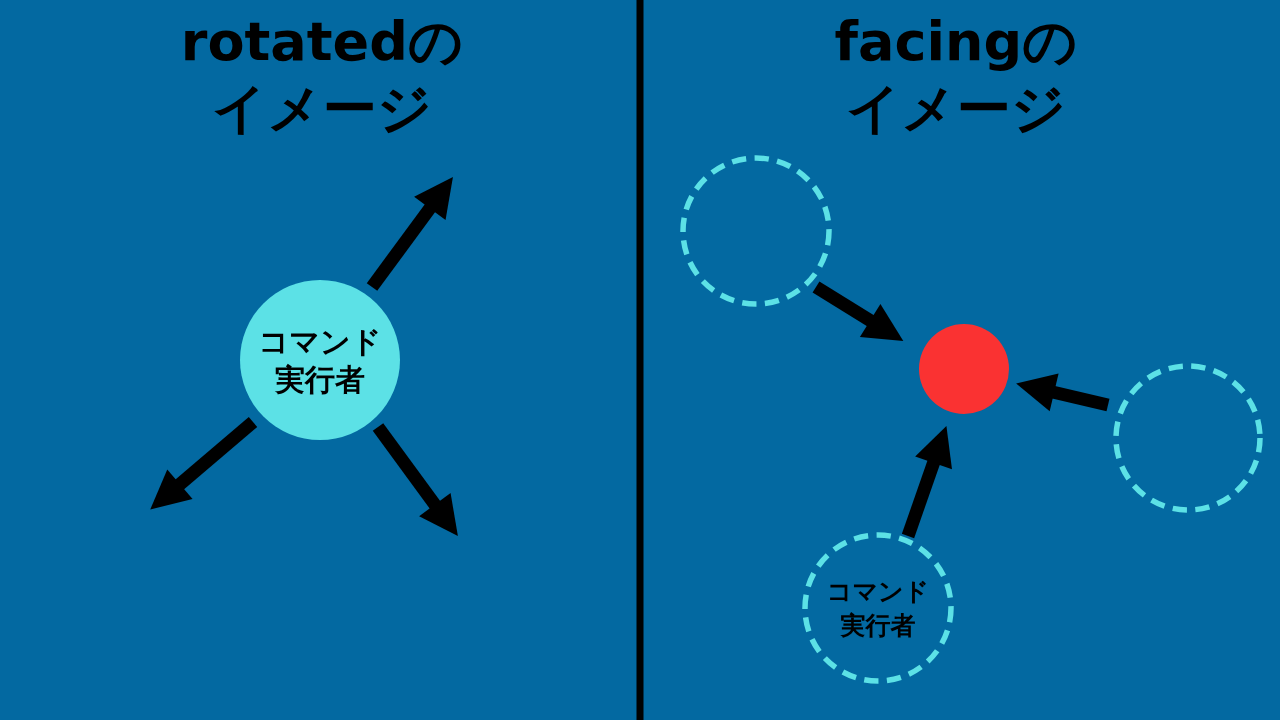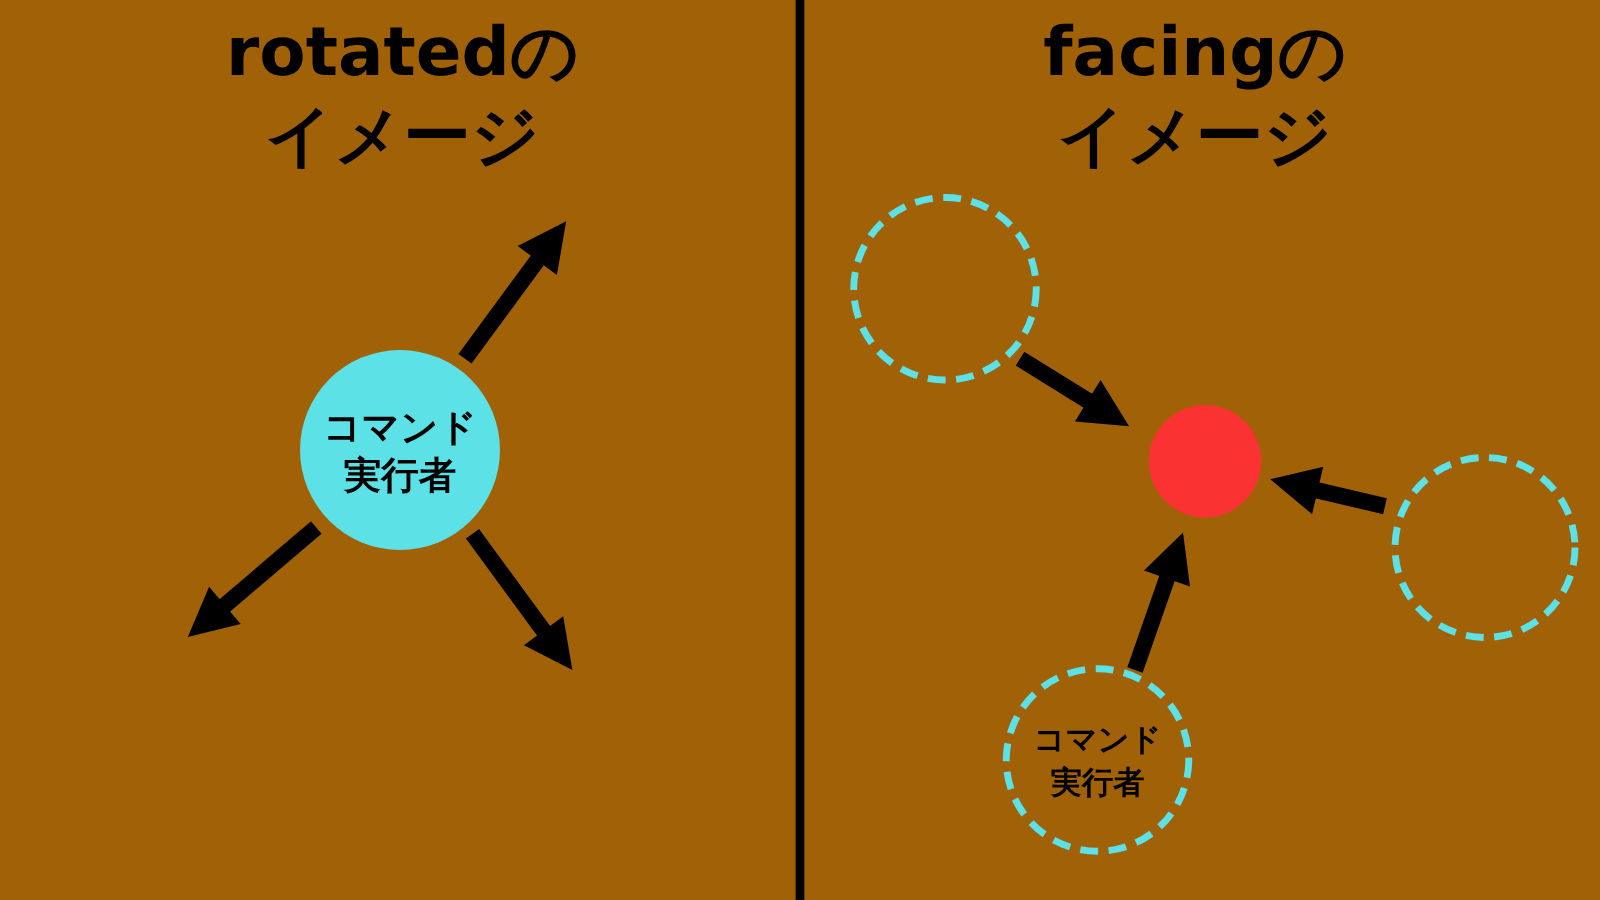--- a/index.html
+++ b/index.html
@@ -8,21 +8,21 @@
     width: 1280px;
     height: 720px;
     background: #ffffff;
     overflow: hidden;
     font-family: "DejaVu Sans", "Liberation Sans", sans-serif;
   }
   .stage {
     position: relative;
     width: 1280px;
     height: 720px;
-    background: #a16207;
+    background: #0369a1;
   }
   svg text {
     font-family: "DejaVu Sans", "Liberation Sans", sans-serif;
     font-weight: 700;
   }
   .title-text   { font-size: 54px; }
   .label-lg     { font-size: 30px; }
   .label-md     { font-size: 25px; }
   marker path   { overflow: visible; }
 </style>

